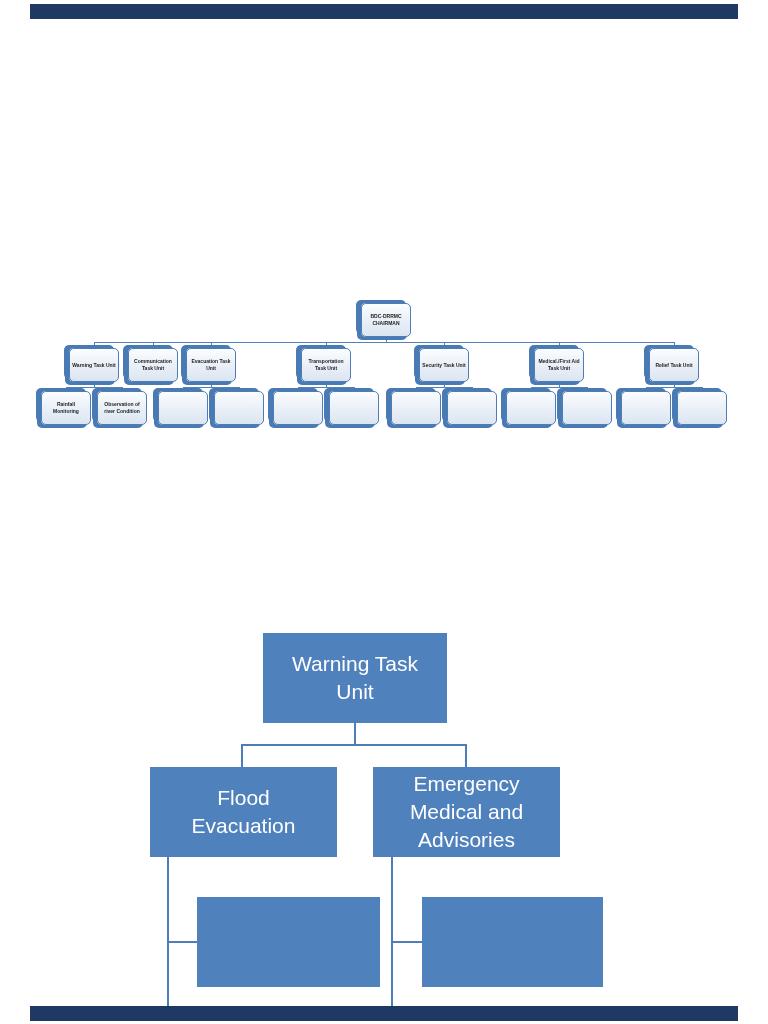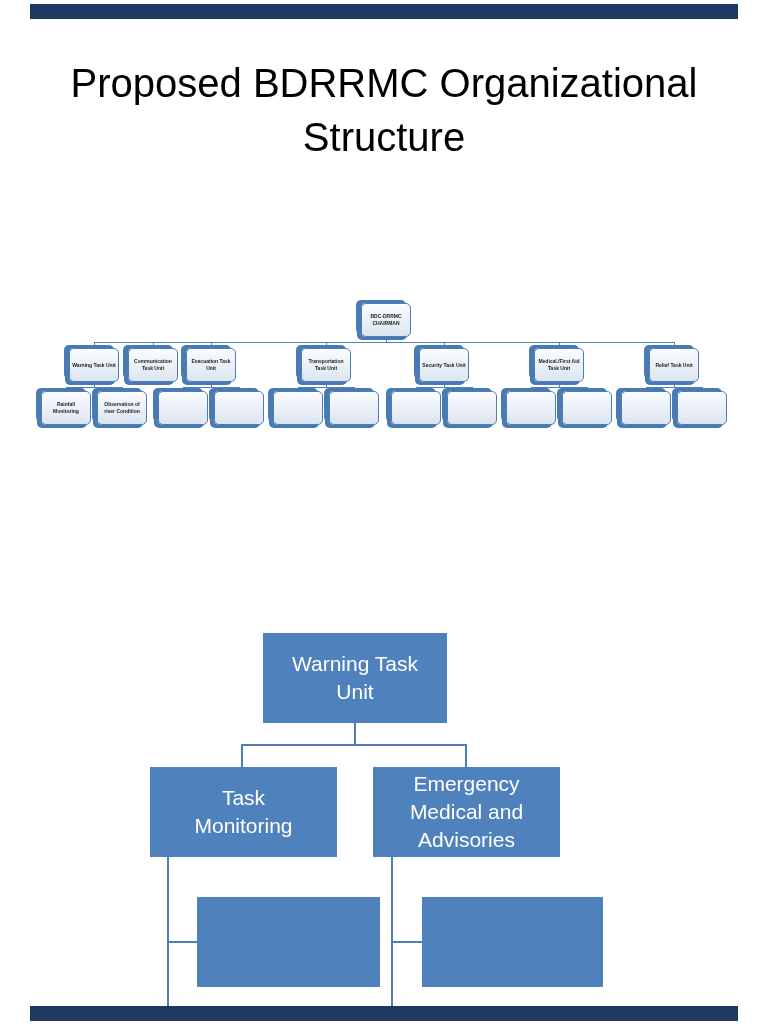--- a/index.html
+++ b/index.html
@@ -25,21 +25,20 @@
         display:flex;align-items:center;justify-content:center;text-align:center;
         font-size:21px;line-height:1.32;padding:0 28px;}
 </style>
 </head>
 <body>
 
 <div class="page">
 
   <div class="bar top" style="background:#1f3864"></div>
 
-  <h1 class="title">Proposed BDRRMC Organizational Structure</h1>
 
   <div class="chart">
 
     <div class="ln" style="left:386px;top:337px;width:1px;height:5px"></div>
     <div class="ln" style="left:94px;top:342px;width:581px;height:1px"></div>
     <div class="ln" style="left:94px;top:342px;width:1px;height:6px"></div>
     <div class="ln" style="left:153px;top:342px;width:1px;height:6px"></div>
     <div class="ln" style="left:211px;top:342px;width:1px;height:6px"></div>
     <div class="ln" style="left:326px;top:342px;width:1px;height:6px"></div>
     <div class="ln" style="left:444px;top:342px;width:1px;height:6px"></div>
@@ -128,21 +127,21 @@
     <div class="ln2" style="left:465px;top:744px;width:2px;height:23px"></div>
     <div class="ln2" style="left:167px;top:857px;width:2px;height:149px"></div>
     <div class="ln2" style="left:391px;top:857px;width:2px;height:149px"></div>
     <div class="ln2" style="left:167px;top:941px;width:31px;height:2px"></div>
     <div class="ln2" style="left:391px;top:941px;width:32px;height:2px"></div>
 
     <div class="bbox" style="left:263px;top:633px;width:184px;height:90px">
       <span>Warning Task Unit</span>
     </div>
     <div class="bbox" style="left:150px;top:767px;width:187px;height:90px">
-      <span>Task Monitoring</span>
+      <span>Flood Evacuation</span>
     </div>
     <div class="bbox" style="left:373px;top:767px;width:187px;height:90px">
       <span>Emergency Medical and Advisories</span>
     </div>
     <div class="bbox" style="left:197px;top:897px;width:183px;height:90px"></div>
     <div class="bbox" style="left:422px;top:897px;width:181px;height:90px"></div>
   </div>
 
   <div class="bar bottom" style="background:#1f3864"></div>
 

